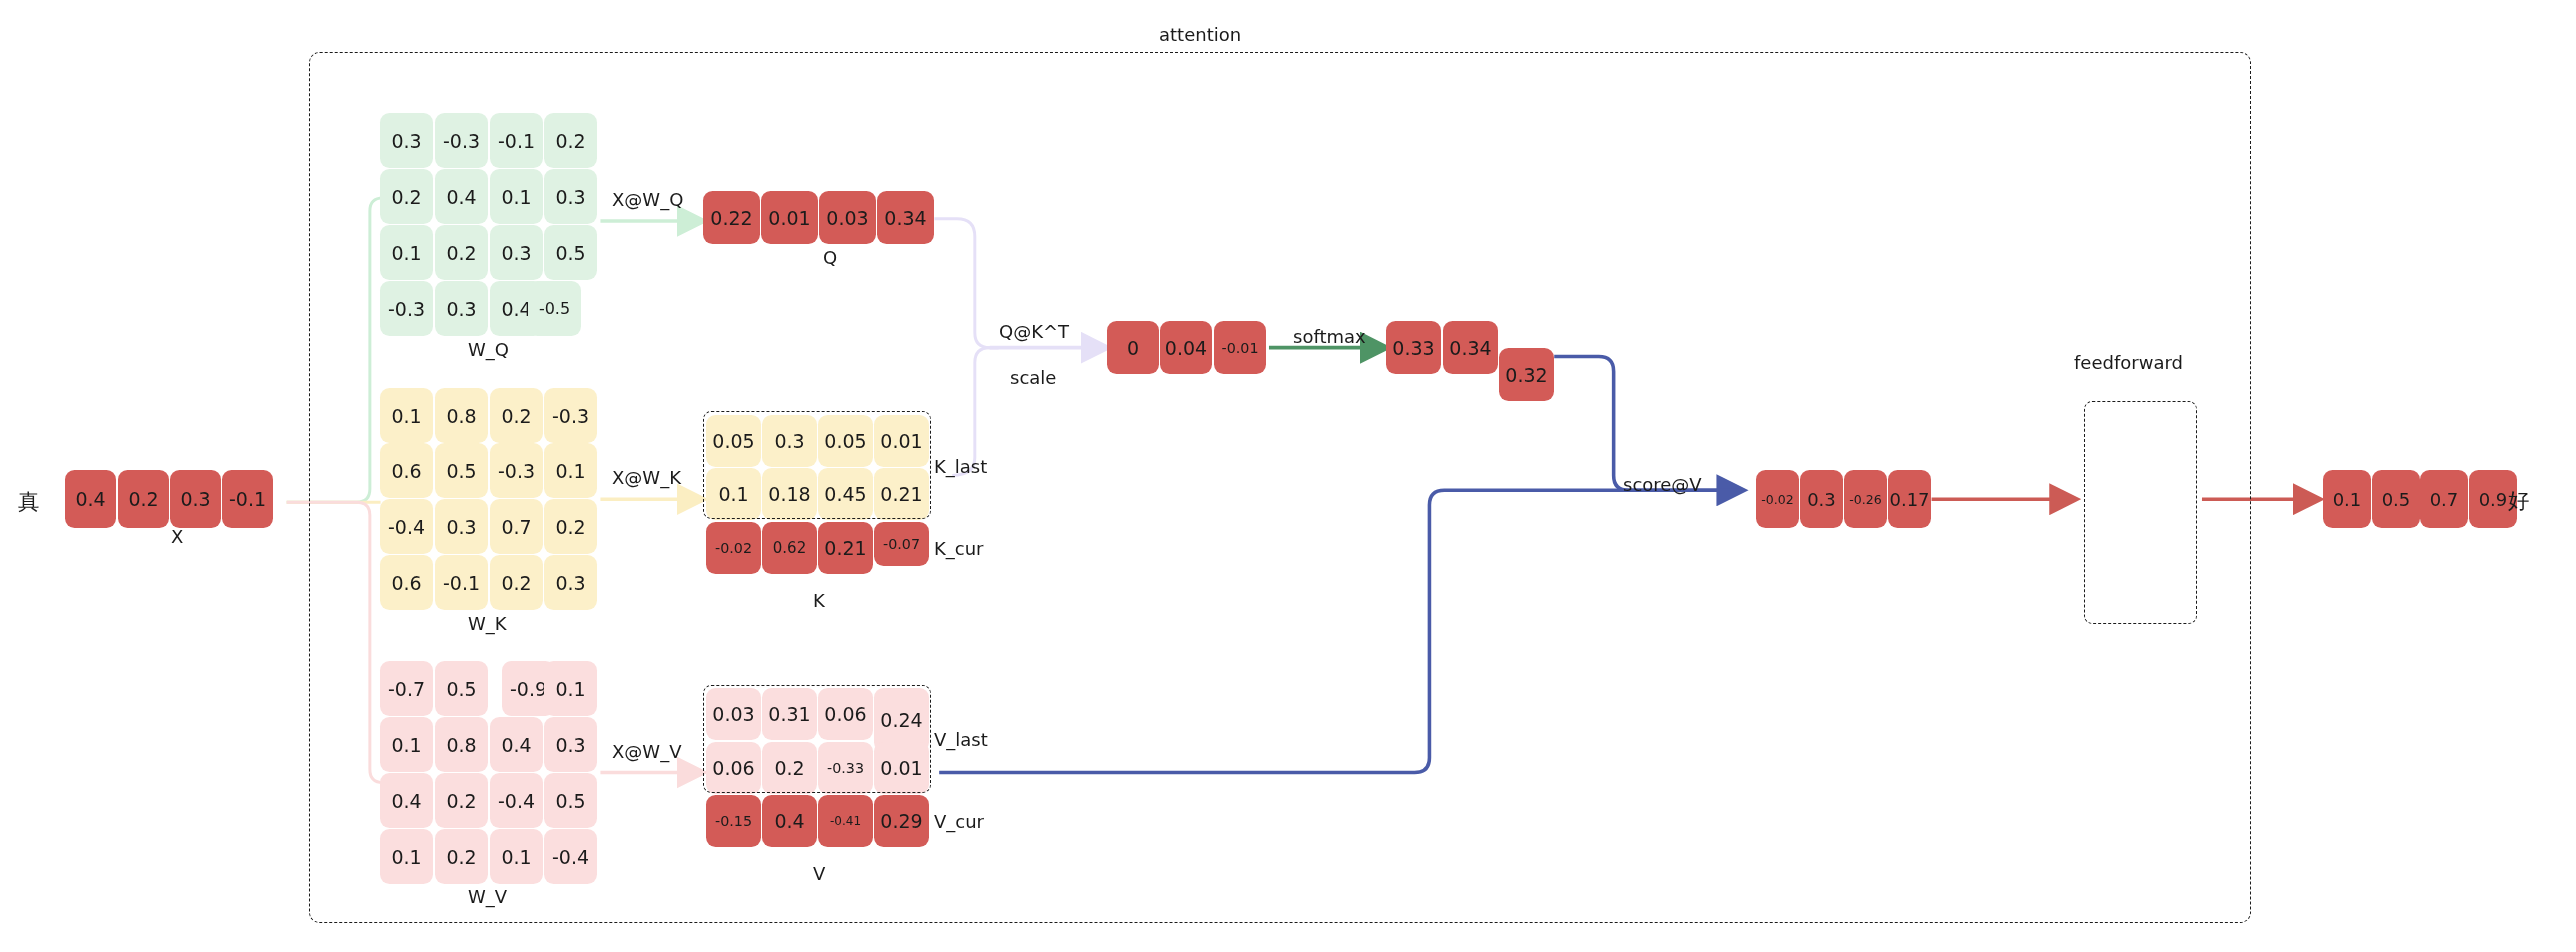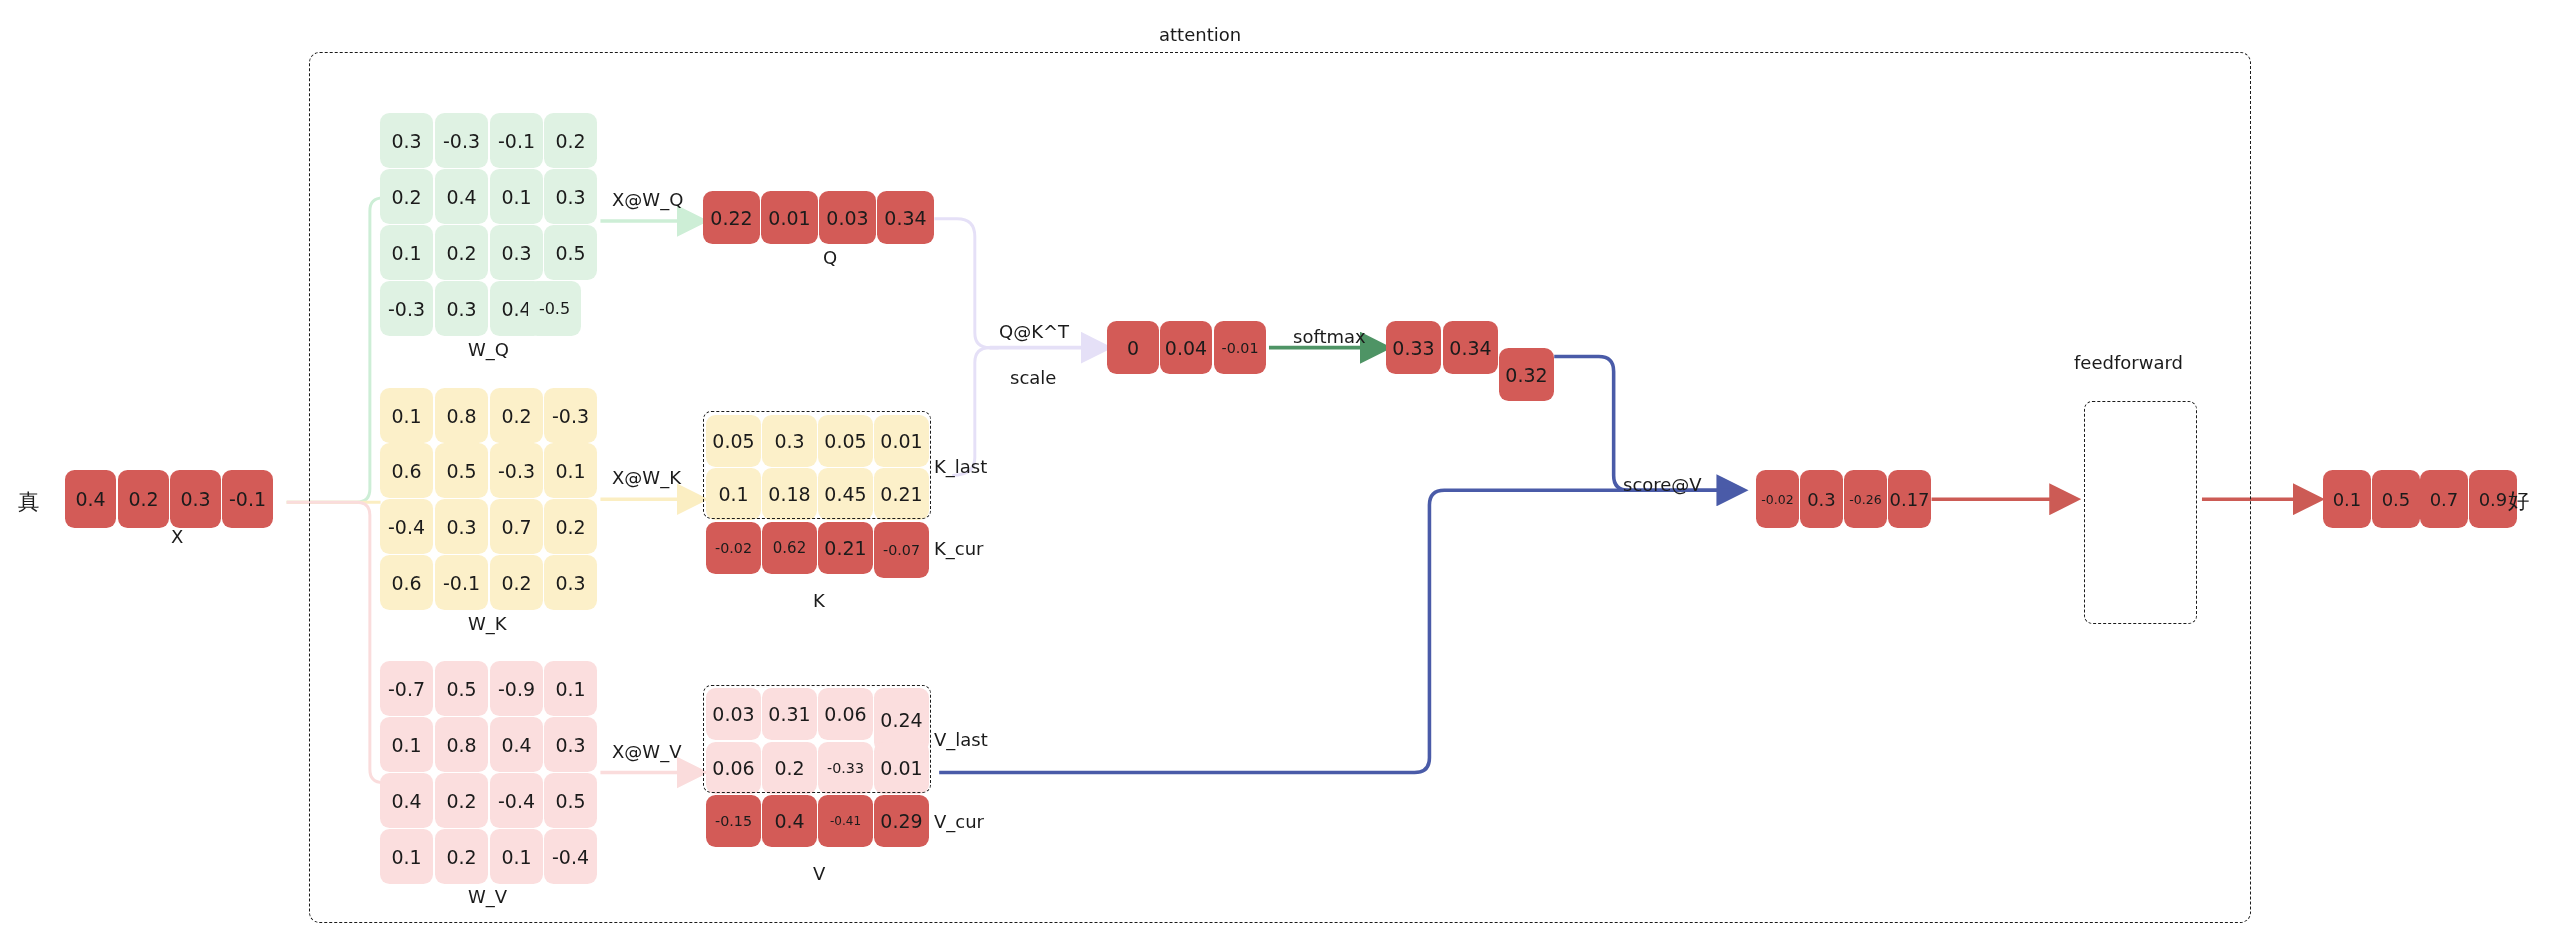--- a/index.html
+++ b/index.html
@@ -132,21 +132,21 @@
       <div class="cell yellow" style="left: 380px; top: 555px; width: 53px; height: 55px; font-size: 19px;">0.6</div>
       <div class="cell yellow" style="left: 435px; top: 555px; width: 53px; height: 55px; font-size: 19px;">-0.1</div>
       <div class="cell yellow" style="left: 490px; top: 555px; width: 53px; height: 55px; font-size: 19px;">0.2</div>
       <div class="cell yellow" style="left: 544px; top: 555px; width: 53px; height: 55px; font-size: 19px;">0.3</div>
     </div>
   <div class="lbl lbl-under" style="left:468px;top:613px;">W_K</div>
 
   <div id="mat-WV">
       <div class="cell pink" style="left: 380px; top: 661px; width: 53px; height: 55px; font-size: 19px;">-0.7</div>
       <div class="cell pink" style="left: 435px; top: 661px; width: 53px; height: 55px; font-size: 19px;">0.5</div>
-      <div class="cell pink" style="left: 490px; top: 661px; width: 53px; height: 55px; font-size: 19px;">-0.9</div>
+      <div class="cell pink" style="left: 502px; top: 661px; width: 53px; height: 55px; font-size: 19px;">-0.9</div>
       <div class="cell pink" style="left: 544px; top: 661px; width: 53px; height: 55px; font-size: 19px;">0.1</div>
       <div class="cell pink" style="left: 380px; top: 717px; width: 53px; height: 55px; font-size: 19px;">0.1</div>
       <div class="cell pink" style="left: 435px; top: 717px; width: 53px; height: 55px; font-size: 19px;">0.8</div>
       <div class="cell pink" style="left: 490px; top: 717px; width: 53px; height: 55px; font-size: 19px;">0.4</div>
       <div class="cell pink" style="left: 544px; top: 717px; width: 53px; height: 55px; font-size: 19px;">0.3</div>
       <div class="cell pink" style="left: 380px; top: 773px; width: 53px; height: 55px; font-size: 19px;">0.4</div>
       <div class="cell pink" style="left: 435px; top: 773px; width: 53px; height: 55px; font-size: 19px;">0.2</div>
       <div class="cell pink" style="left: 490px; top: 773px; width: 53px; height: 55px; font-size: 19px;">-0.4</div>
       <div class="cell pink" style="left: 544px; top: 773px; width: 53px; height: 55px; font-size: 19px;">0.5</div>
       <div class="cell pink" style="left: 380px; top: 829px; width: 53px; height: 55px; font-size: 19px;">0.1</div>
@@ -173,21 +173,21 @@
       <div class="cell yellow" style="left: 762px; top: 415px; width: 55px; height: 52px; font-size: 19px;">0.3</div>
       <div class="cell yellow" style="left: 818px; top: 415px; width: 55px; height: 52px; font-size: 19px;">0.05</div>
       <div class="cell yellow" style="left: 874px; top: 415px; width: 55px; height: 52px; font-size: 19px;">0.01</div>
       <div class="cell yellow" style="left: 706px; top: 468px; width: 55px; height: 52px; font-size: 19px;">0.1</div>
       <div class="cell yellow" style="left: 762px; top: 468px; width: 55px; height: 52px; font-size: 19px;">0.18</div>
       <div class="cell yellow" style="left: 818px; top: 468px; width: 55px; height: 52px; font-size: 19px;">0.45</div>
       <div class="cell yellow" style="left: 874px; top: 468px; width: 55px; height: 52px; font-size: 19px;">0.21</div>
       <div class="cell red" style="left: 706px; top: 522px; width: 55px; height: 52px; font-size: 14.3px;">-0.02</div>
       <div class="cell red" style="left: 762px; top: 522px; width: 55px; height: 52px; font-size: 15px;">0.62</div>
       <div class="cell red" style="left: 818px; top: 522px; width: 55px; height: 52px; font-size: 19px;">0.21</div>
-      <div class="cell red" style="left: 874px; top: 522px; width: 55px; height: 56px; font-size: 14.3px;">-0.07</div>
+      <div class="cell red" style="left: 874px; top: 522px; width: 55px; height: 44px; font-size: 14.3px;">-0.07</div>
     </div>
   <div class="dashbox-thin" style="left:703px;top:411px;width:228px;height:108px;"></div>
   <div class="lbl lbl-side" style="left:934px;top:456px;">K_last</div>
   <div class="lbl lbl-side" style="left:934px;top:538px;">K_cur</div>
   <div class="lbl lbl-under" style="left:813px;top:590px;">K</div>
 
   <div id="mat-V">
       <div class="cell pink" style="left: 706px; top: 688px; width: 55px; height: 52px; font-size: 19px;">0.03</div>
       <div class="cell pink" style="left: 762px; top: 688px; width: 55px; height: 52px; font-size: 19px;">0.31</div>
       <div class="cell pink" style="left: 818px; top: 688px; width: 55px; height: 52px; font-size: 19px;">0.06</div>

